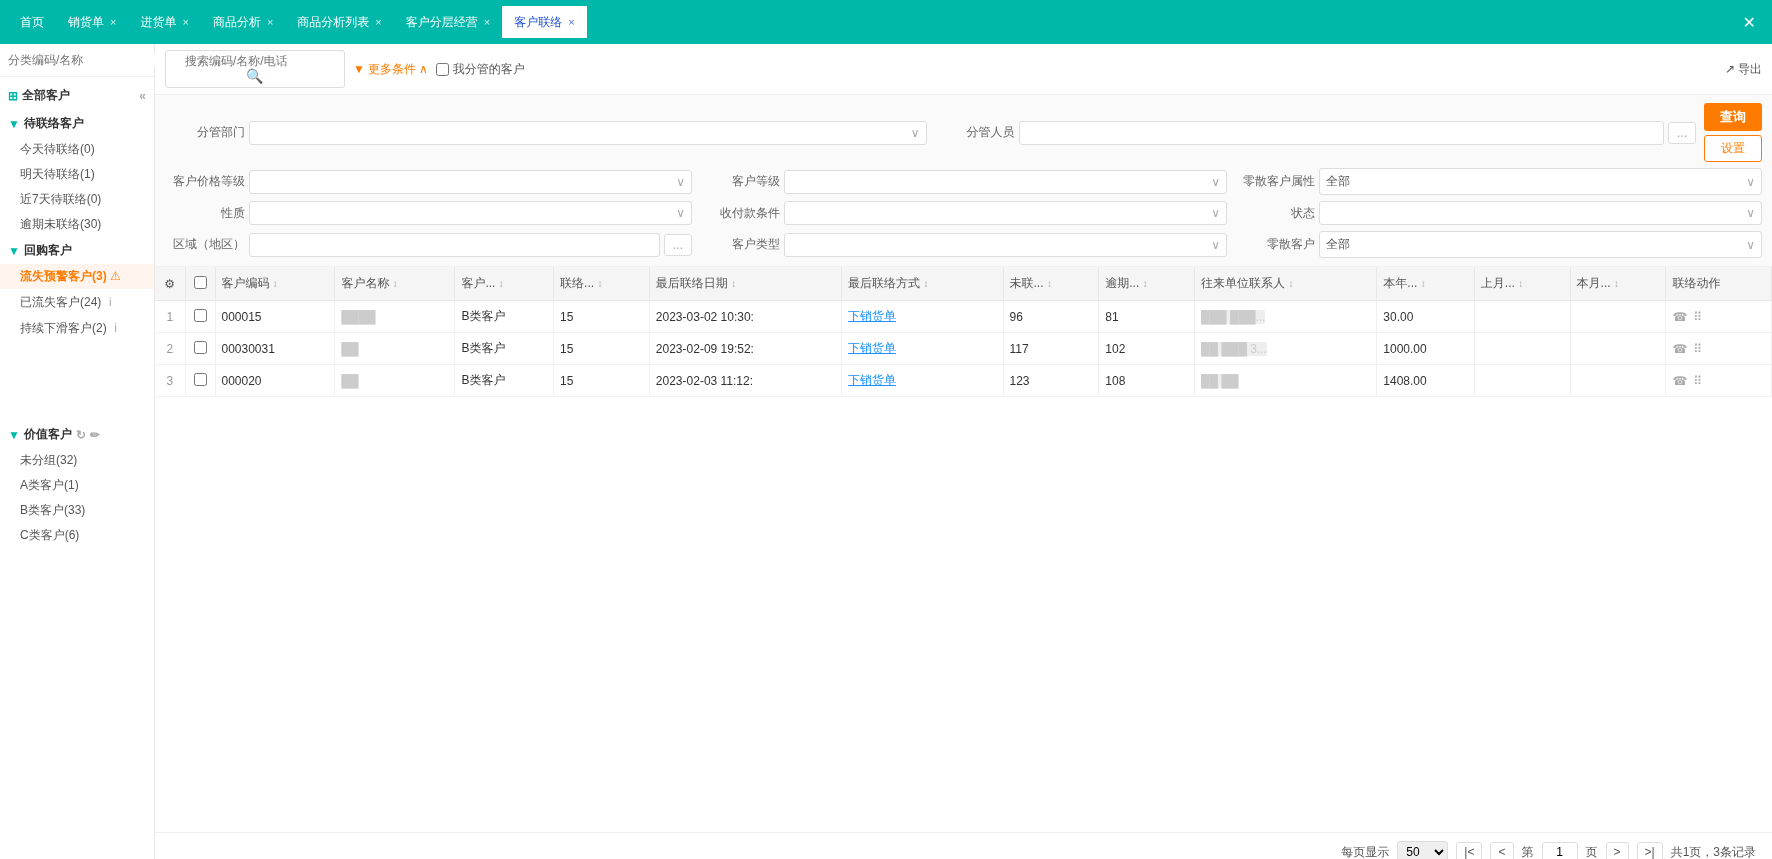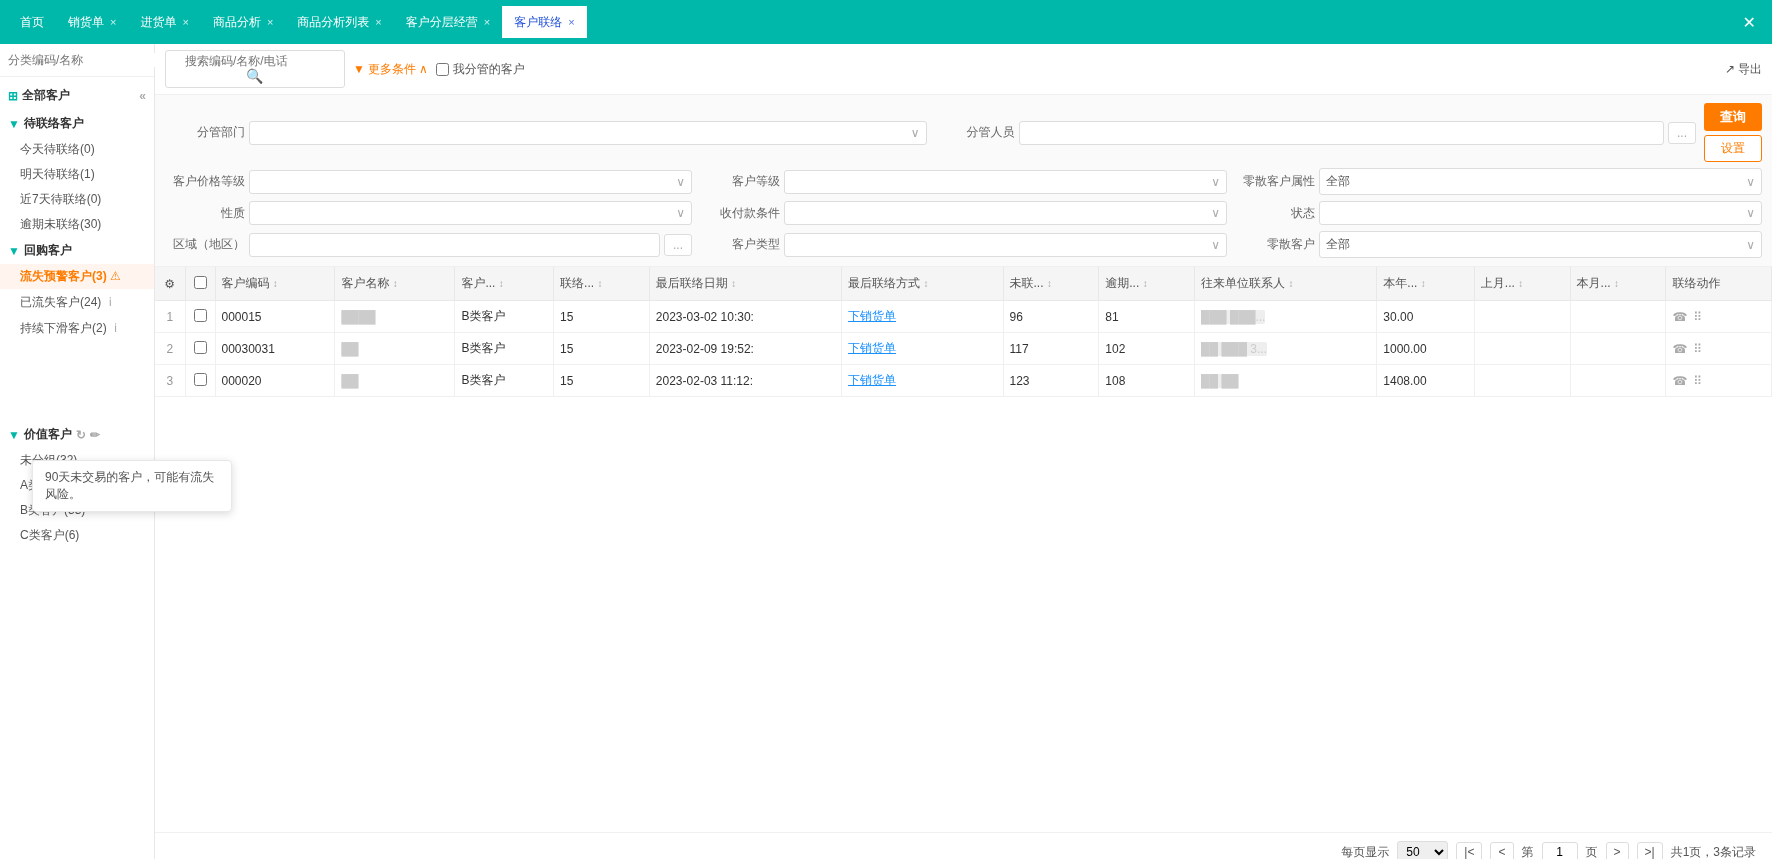--- a/index.html
+++ b/index.html
@@ -408,23 +408,20 @@
       </div>
       <div class="sidebar-item">
         <span>已流失客户(24)</span>
         <span style="color:#aaa;margin-left:4px;">ℹ</span>
       </div>
       <div class="sidebar-item">
         <span>持续下滑客户(2)</span>
         <span style="color:#aaa;margin-left:4px;">ℹ</span>
       </div>
 
-      <div class="tooltip-box">
-        <span>90天未交易的客户，可能有流失风险。</span>
-      </div>
 
       <div class="sidebar-group-label" style="margin-top:80px;">
         <span class="arrow">▼</span>
         <span>价值客户</span>
         <span style="color:#aaa;margin-left:4px;font-size:12px;">↻</span>
         <span style="color:#aaa;margin-left:4px;font-size:12px;">✏</span>
       </div>
       <div class="sidebar-item">
         <span>未分组(32)</span>
       </div>

